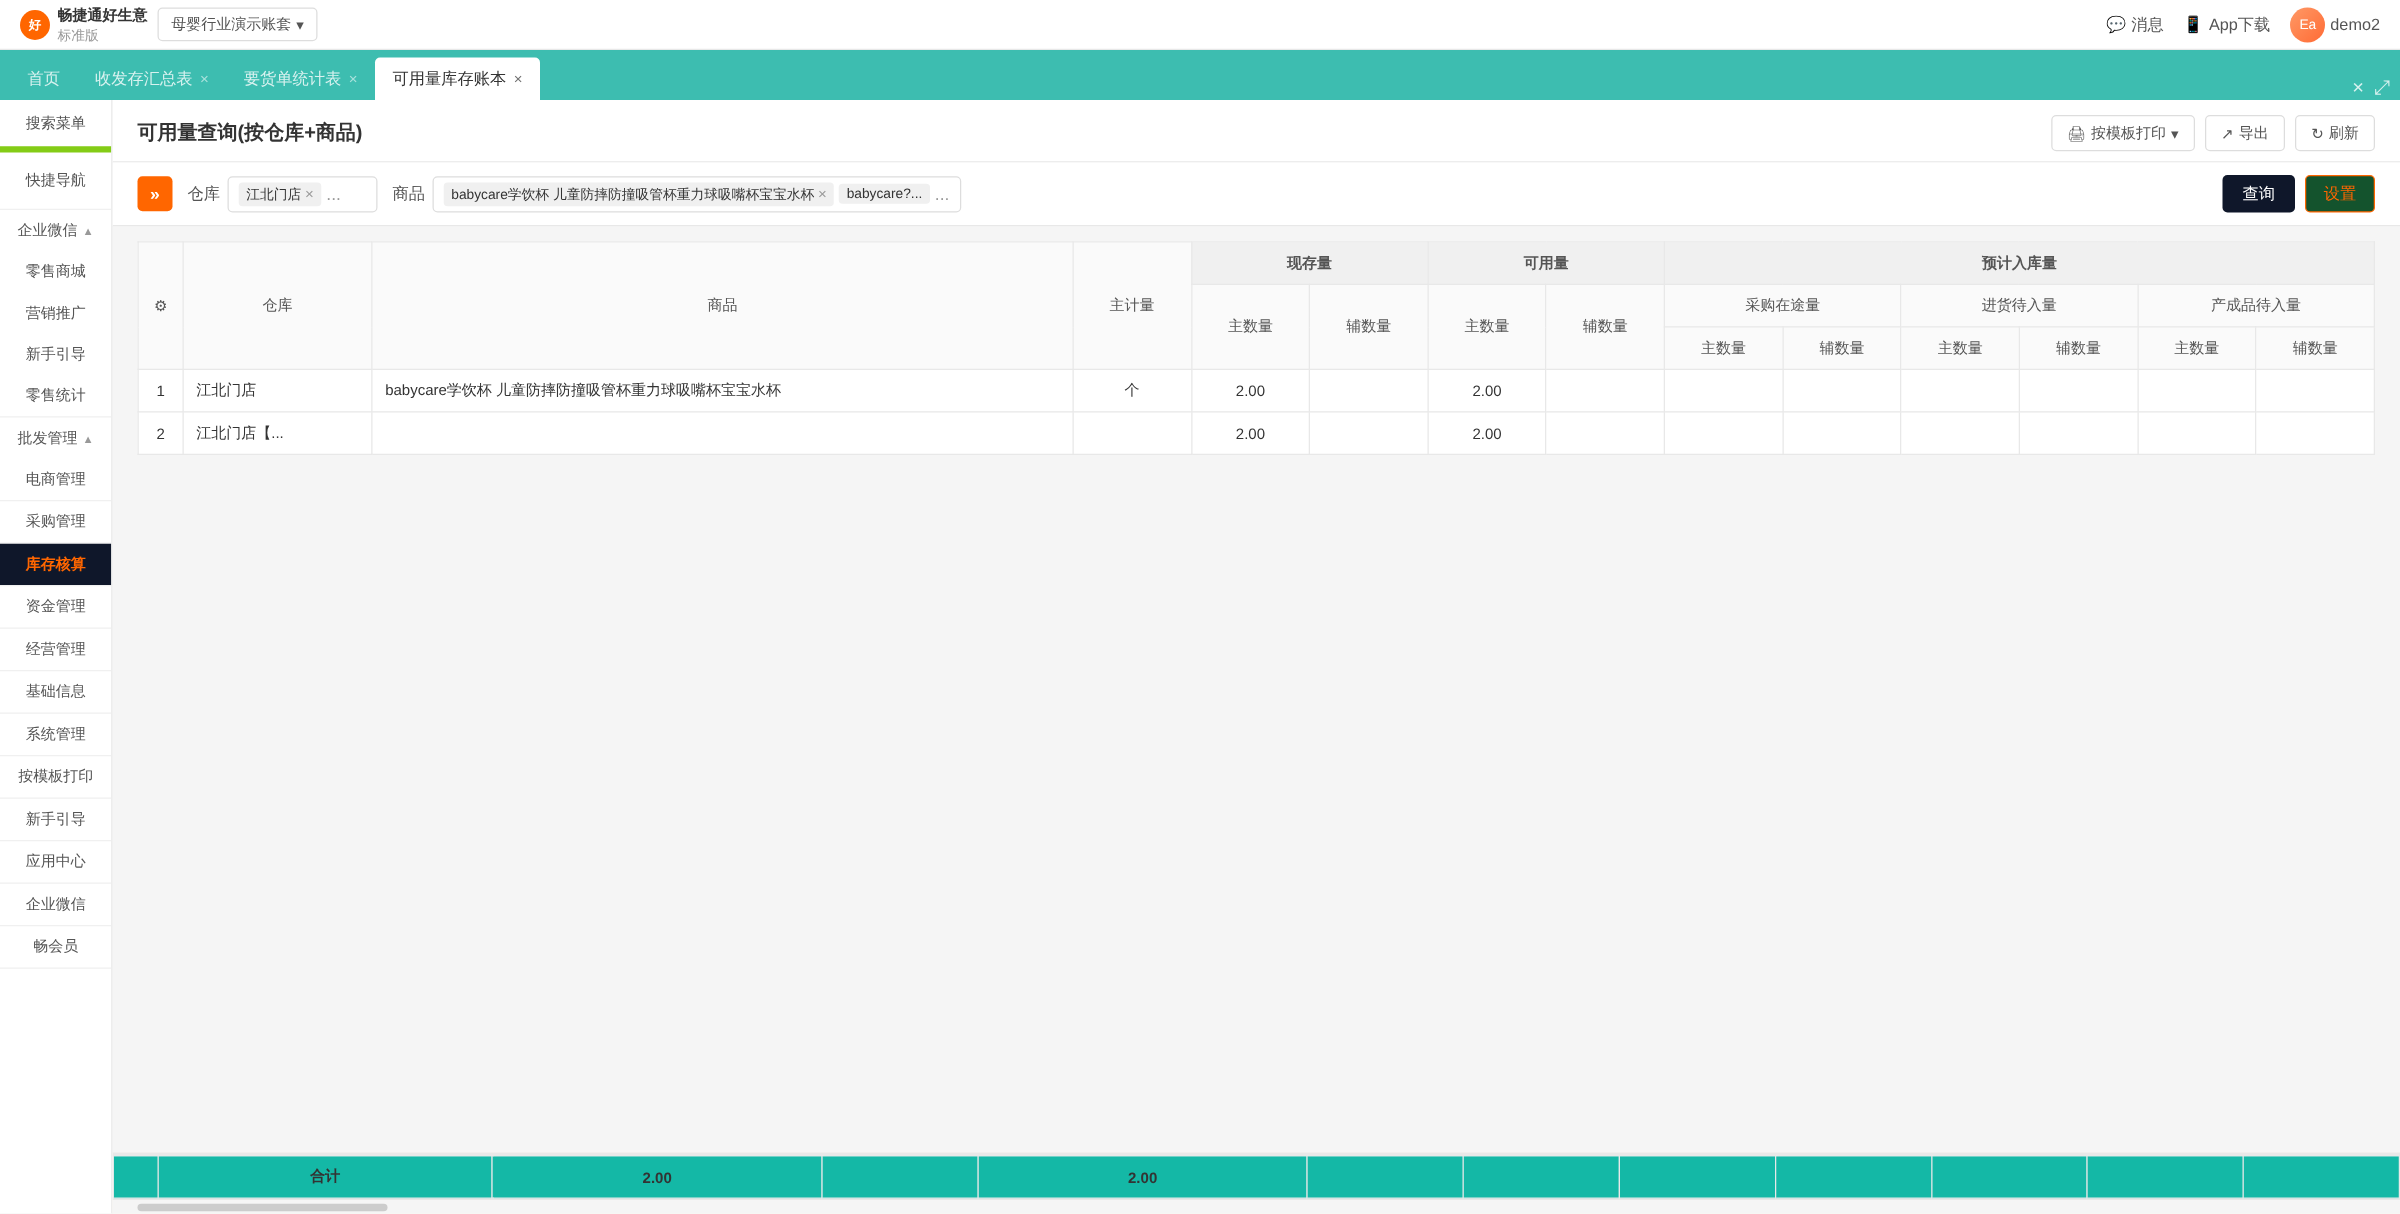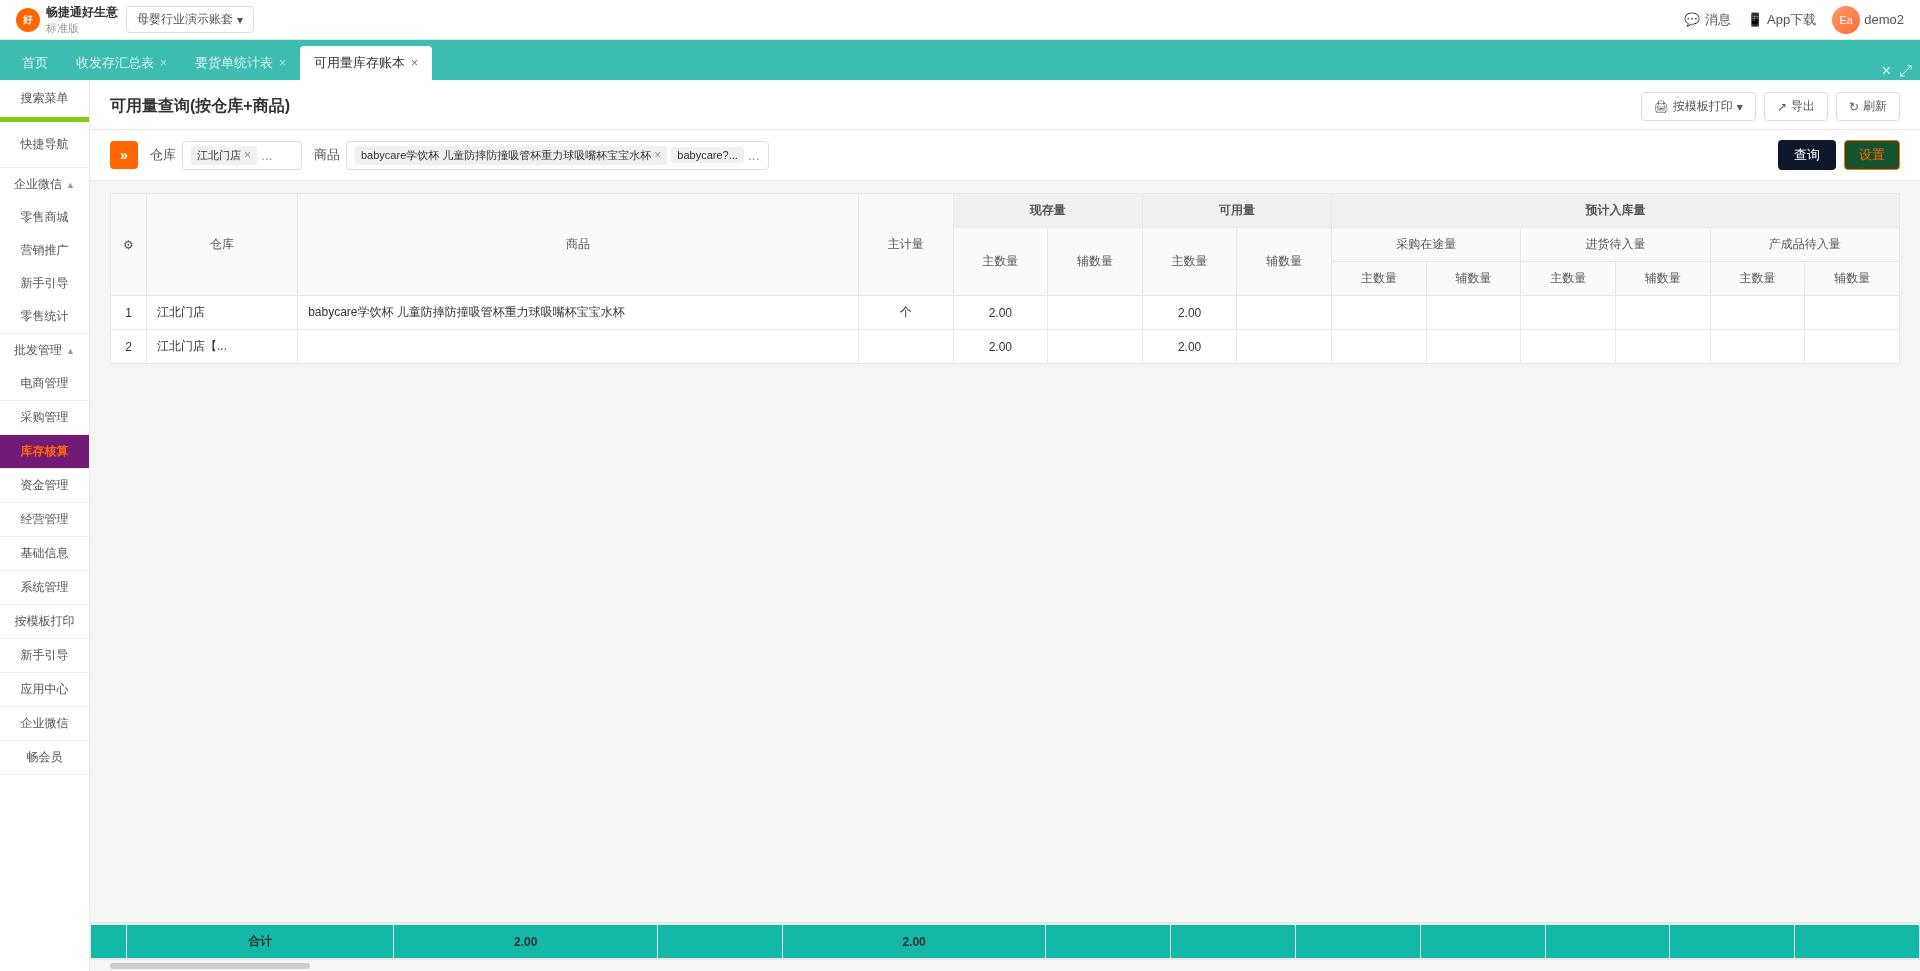--- a/index.html
+++ b/index.html
@@ -30,21 +30,21 @@
     
     .sidebar { width: 90px; background: #fff; border-right: 1px solid #e8e8e8; display: flex; flex-direction: column; flex-shrink: 0; overflow-y: auto; }
     .sidebar-search { padding: 10px 8px; border-bottom: 5px solid #84cc16; }
     .sidebar-search-text { font-size: 12px; color: #555; cursor: pointer; text-align: center; }
     .sidebar-nav { padding: 6px 0; border-bottom: 1px solid #f0f0f0; }
     .sidebar-nav-item { padding: 8px 0; text-align: center; font-size: 12px; color: #555; cursor: pointer; }
     .sidebar-section { border-bottom: 1px solid #f0f0f0; }
     .sidebar-section-header { padding: 8px 0; text-align: center; font-size: 12px; color: #555; cursor: pointer; display: flex; align-items: center; justify-content: center; gap: 4px; }
     .sidebar-section-header.has-arrow::after { content: "▲"; font-size: 9px; color: #999; }
     .sidebar-item { padding: 8px 0; text-align: center; font-size: 12px; color: #555; cursor: pointer; }
-    .sidebar-item.active { color: #ff6600; font-weight: bold; background: #701a75; }
+    .sidebar-item.active { color: #ff6600; font-weight: bold; background: #0f172a; }
 
     
     .content-area { flex: 1; display: flex; flex-direction: column; overflow: hidden; }
 
     
     .page-header { background: #fff; padding: 12px 20px 8px; border-bottom: 1px solid #e8e8e8; display: flex; align-items: center; justify-content: space-between; flex-shrink: 0; }
     .page-title { font-size: 16px; font-weight: bold; color: #333; }
     .page-actions { display: flex; align-items: center; gap: 8px; }
     .btn { padding: 5px 12px; border-radius: 4px; border: 1px solid #ddd; cursor: pointer; font-size: 12px; display: flex; align-items: center; gap: 4px; background: #fff; color: #555; }
 

